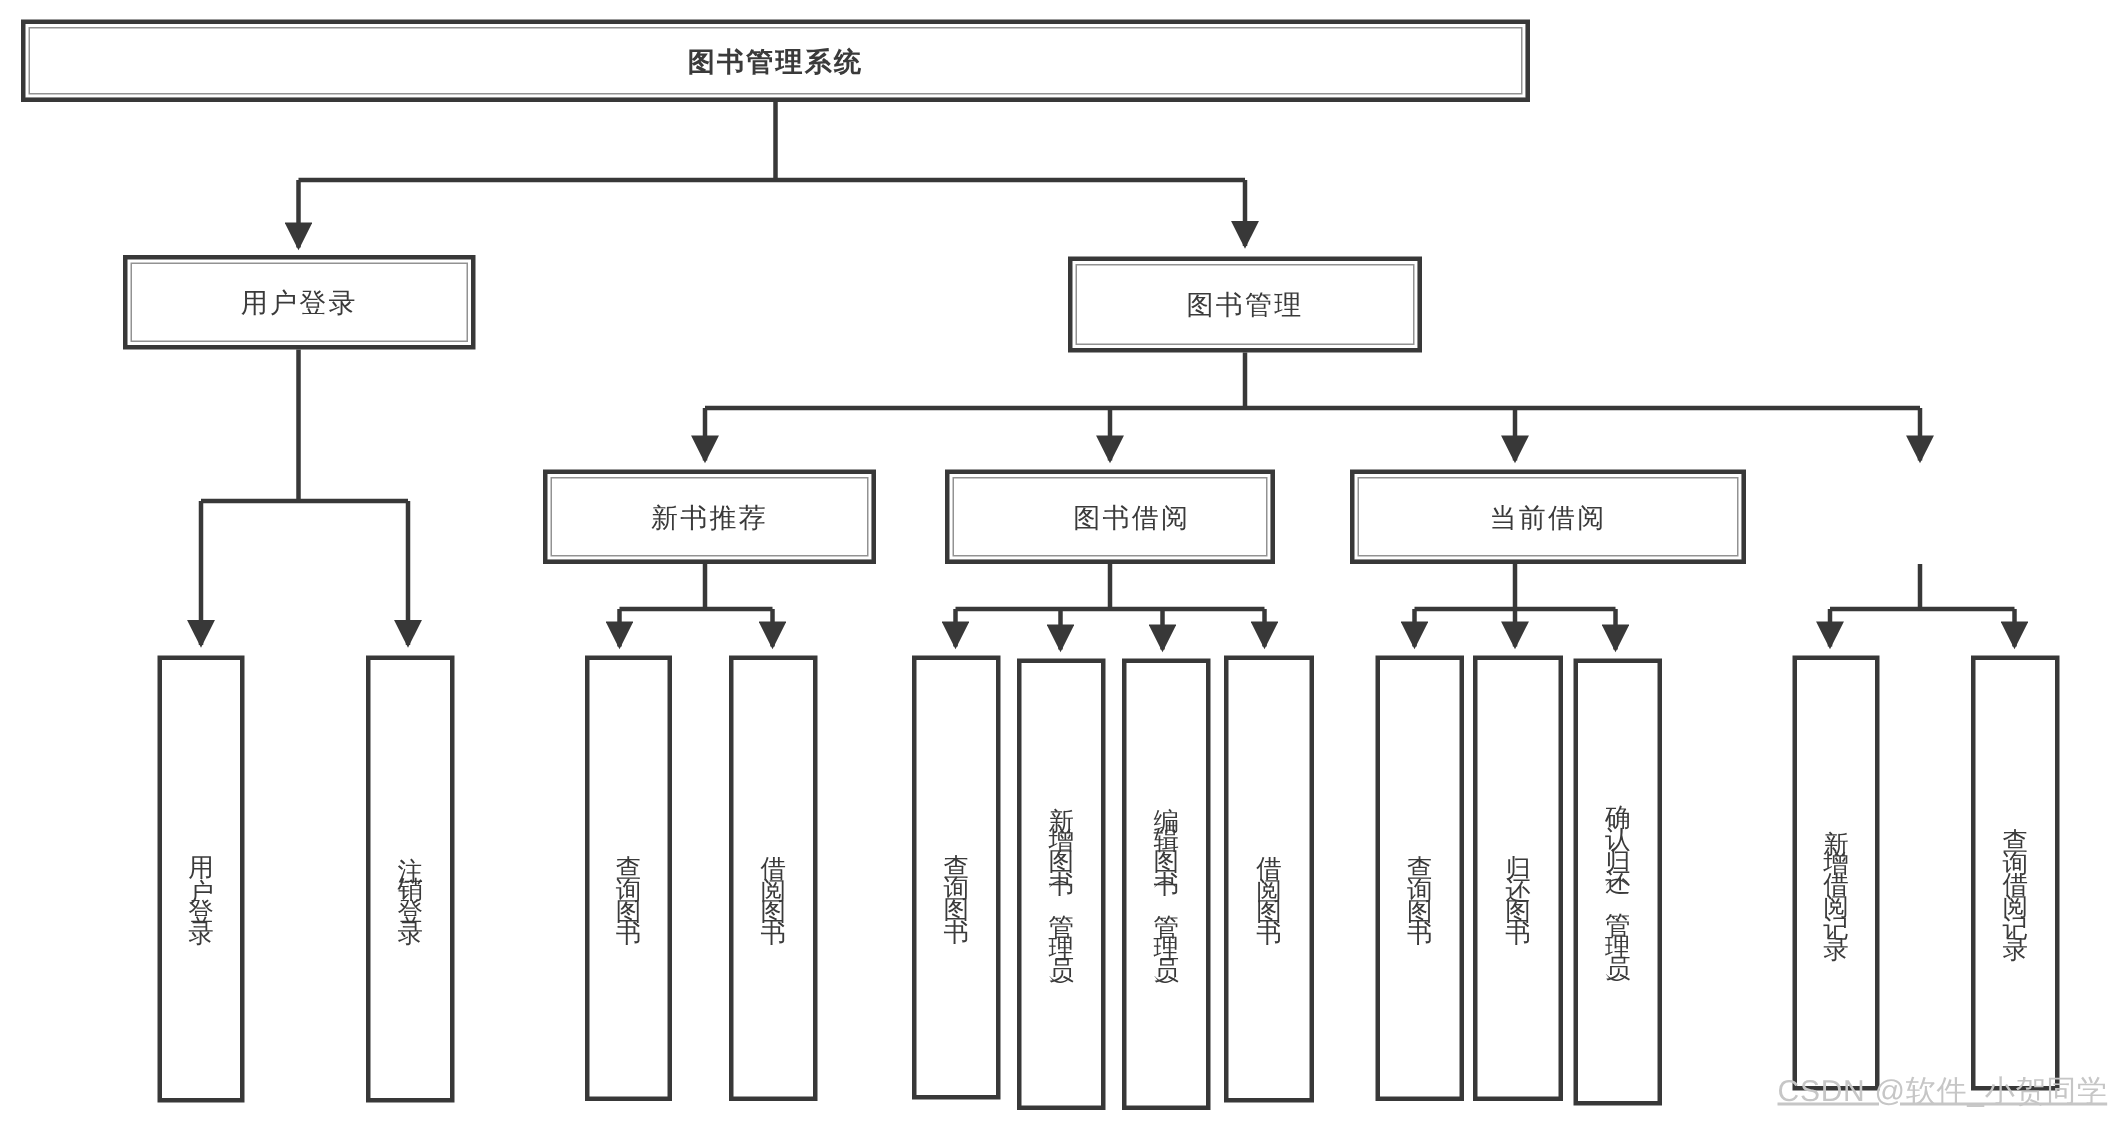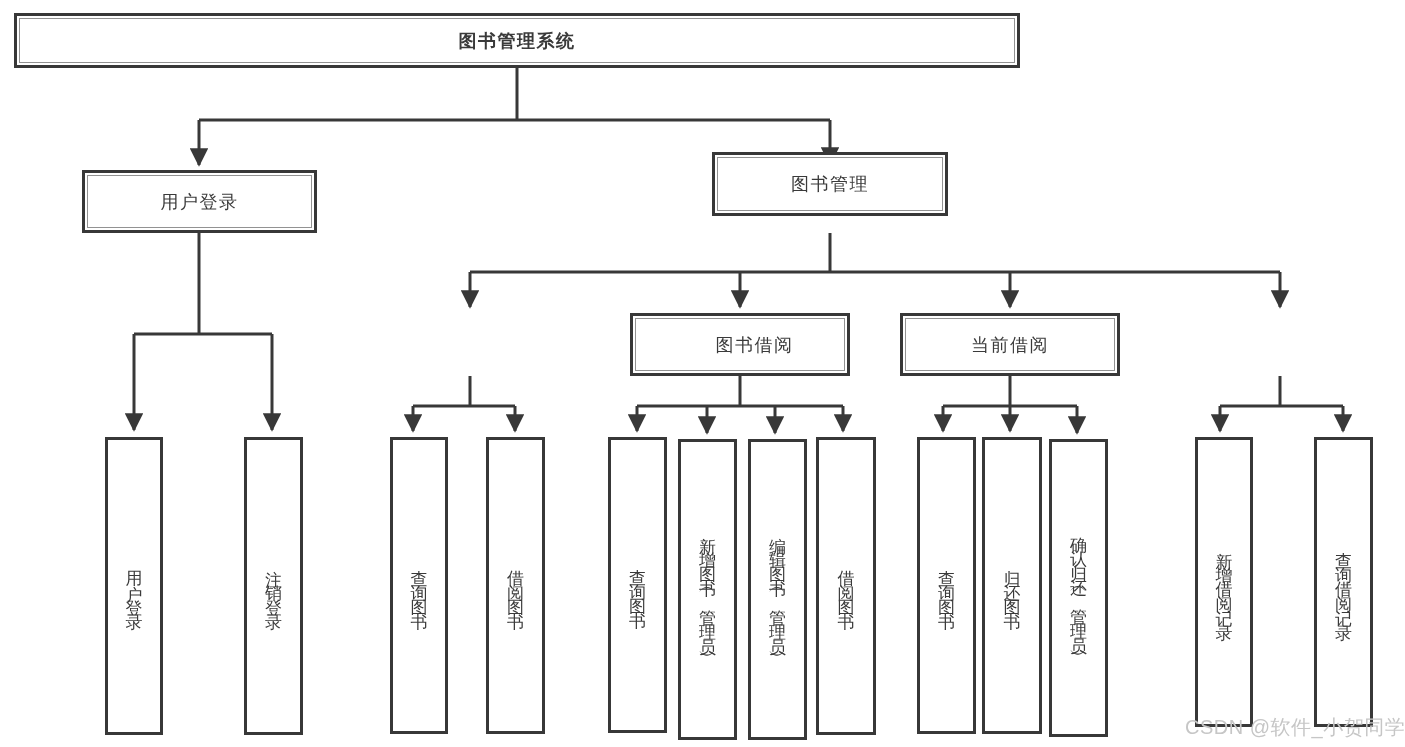--- a/index.html
+++ b/index.html
@@ -26,21 +26,21 @@
   .vbox{
     position:absolute;z-index:2;box-sizing:border-box;background:var(--bg);
     border:3px solid var(--line);
     writing-mode:vertical-rl;text-orientation:mixed;
     display:flex;align-items:center;justify-content:center;
     font-size:17px;letter-spacing:0.85em;color:var(--text);
     line-height:1;
   }
   #watermark{
     position:absolute;z-index:3;left:1185px;top:714px;
-    font-size:20px;letter-spacing:0.5px;color:var(--wm);white-space:nowrap;
+    font-size:20px;letter-spacing:0.5px;color:var(--wm);white-space:nowrap;text-decoration:underline;
   }
 </style>
 </head>
 <body>
 
 <div id="stage">
 
   <svg id="wires" width="1405" height="747" viewBox="0 0 1405 747">
     <defs>
       <marker id="ah" viewBox="0 0 10 10" refX="9" refY="5" markerWidth="9" markerHeight="6.2" orient="auto">
@@ -81,24 +81,25 @@
       <line class="wire" marker-end="url(#ah)" x1="1077" y1="406" x2="1077" y2="433"></line>
 
       <line class="wire" marker-end="url(#ah)" x1="1220" y1="406" x2="1220" y2="431"></line>
       <line class="wire" marker-end="url(#ah)" x1="1343" y1="406" x2="1343" y2="431"></line>
     </g>
   </svg>
 
   <div class="hbox" style="left:14px;top:13px;width:1006px;height:55px;font-weight:bold;">图书管理系统</div>
 
   <div class="hbox" style="left:82px;top:170px;width:235px;height:63px;">用户登录</div>
-  <div class="hbox" style="left:712px;top:152px;width:236px;height:64px;font-family:Liberation Mono, monospace;">图书管理</div>
+  <div class="hbox" style="left:712px;top:171px;width:236px;height:64px;font-family:Liberation Mono, monospace;">图书管理</div>
 
+  <div class="hbox" style="left:362px;top:313px;width:222px;height:63px;">新书推荐</div>
   <div class="hbox" style="left:630px;top:313px;width:220px;height:63px;padding-left:29px;">图书借阅</div>
-  <div class="hbox" style="left:900px;top:313px;width:220px;height:63px;text-align:center;">当前借阅</div>
+  <div class="hbox" style="left:900px;top:313px;width:264px;height:63px;text-align:center;">当前借阅</div>
 
   <div class="vbox" style="left:105px;top:437px;width:58px;height:298px;">用户登录</div>
   <div class="vbox" style="left:244px;top:437px;width:59px;height:298px;">注销登录</div>
 
   <div class="vbox" style="left:390px;top:437px;width:58px;height:297px;">查询图书</div>
   <div class="vbox" style="left:486px;top:437px;width:59px;height:297px;">借阅图书</div>
 
   <div class="vbox" style="left:608px;top:437px;width:59px;height:296px;">查询图书</div>
   <div class="vbox" style="left:678px;top:439px;width:59px;height:301px;">新增图书（管理员）</div>
   <div class="vbox" style="left:748px;top:439px;width:59px;height:301px;">编辑图书（管理员）</div>

